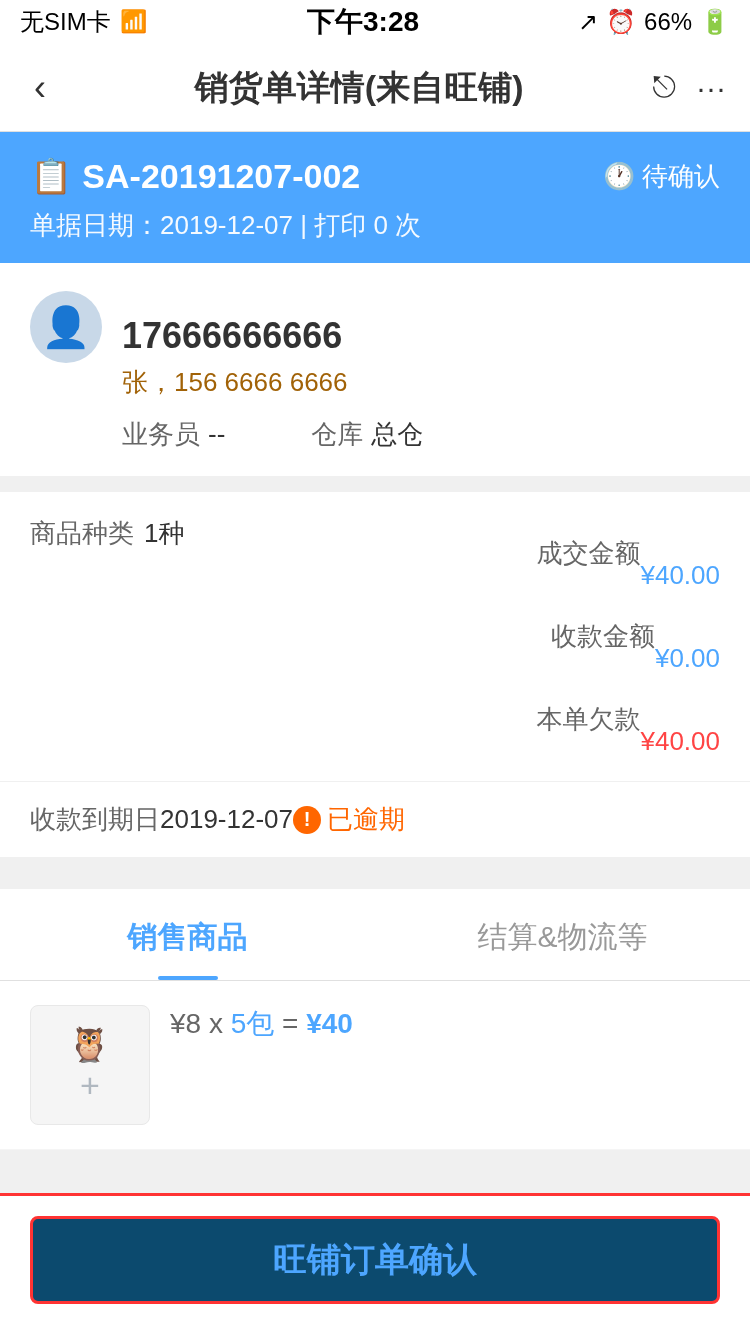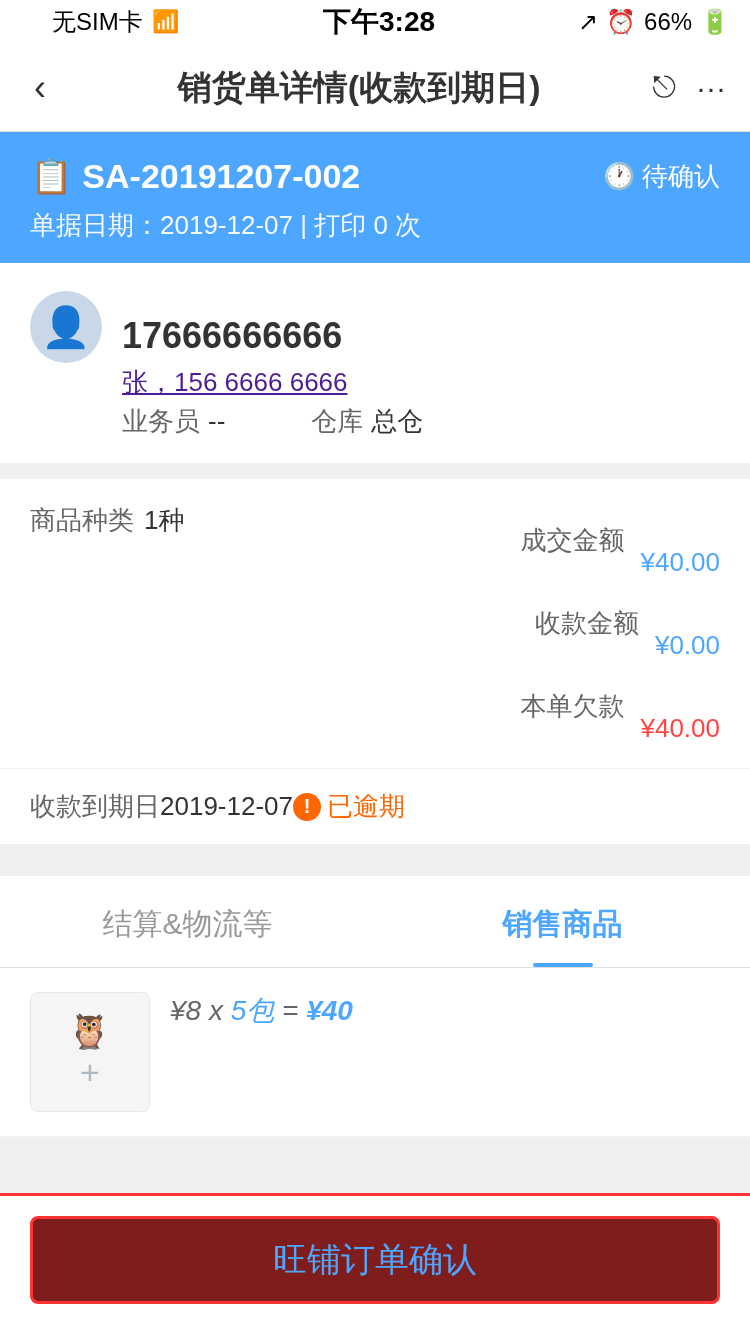--- a/index.html
+++ b/index.html
@@ -17,21 +17,21 @@
     .status-bar {
       background: #fff;
       display: flex;
       justify-content: space-between;
       align-items: center;
       height: 44px;
       padding: 0 20px;
       font-size: 24px;
       font-weight: 500;
     }
-    .status-left { display: flex; align-items: center; gap: 10px; margin-left: 32px; }
+    .status-left { display: flex; align-items: center; gap: 10px; }
     .status-center { font-size: 28px; font-weight: 600; }
     .status-right { display: flex; align-items: center; gap: 8px; font-size: 24px; }
     .wifi-icon, .signal-icon { font-size: 22px; }
 
     
     .nav-bar {
       background: #fff;
       display: flex;
       align-items: center;
       height: 88px;
@@ -120,23 +120,22 @@
     .customer-info { flex: 1; }
     .customer-phone {
       font-size: 36px;
       font-weight: 600;
       color: #333;
       margin-bottom: 8px;
       margin-top: 24px;
     }
     .customer-name {
       font-size: 26px;
-      color: #4c1d95;
-      margin-bottom: 4px;
-      text-decoration: underline;
+      color: #a16207;
+      margin-bottom: 17px;
     }
     .customer-meta {
       display: flex;
       gap: 86px;
       font-size: 26px;
       color: #666;
     }
     .meta-item { display: flex; gap: 8px; align-items: center; }
     .meta-label { color: #666; }
     .meta-value { color: #333; }
@@ -168,21 +167,20 @@
     .summary-right {
       display: flex;
       flex-direction: column;
       align-items: flex-end;
       gap: 8px;
     }
     .amount-row {
       display: flex;
       justify-content: flex-end;
       align-items: center;
-      gap: 16px;
       font-size: 26px;
     }
     .amount-label { color: #666; }
     .amount-value { color: #4DA6FF; font-weight: 500; margin-top: 44px; }
     .amount-value.red { color: #FF4444; }
 
     
     .due-section {
       background: #fff;
       padding: 20px 30px;
@@ -276,21 +274,20 @@
     .product-details { flex: 1; }
     .product-name {
       font-size: 30px;
       color: #333;
       margin-bottom: 16px;
       font-weight: 500;
     }
     .product-price {
       font-size: 28px;
       color: #666;
-      font-style: italic;
     }
     .price-highlight { color: #4DA6FF; font-weight: 600; }
     .price-quantity { color: #4DA6FF; }
 
     
     .bottom-area {
       background: #f0f0f0;
       flex: 1;
       min-height: 200px;
     }
@@ -301,26 +298,26 @@
       bottom: 0;
       left: 0;
       width: 750px;
       background: #fff;
       padding: 20px 30px 30px;
       border-top: 3px solid #FF3333;
     }
     .confirm-button {
       width: 100%;
       height: 88px;
-      background: #7f1d1d;
+      background: #0c4a6e;
       border: 3px solid #FF3333;
       border-radius: 8px;
       font-size: 34px;
       color: #4DA6FF;
-      font-weight: 400;
+      font-weight: 700;
       cursor: pointer;
       display: flex;
       align-items: center;
       justify-content: center;
     }
 
     .content-area {
       padding-bottom: 140px;
     }
   </style>
@@ -338,21 +335,21 @@
     <div class="status-right">
       <span>↗</span>
       <span>⏰</span>
       <span>66%</span>
       <span>🔋</span>
     </div>
   </div>
 
   <div class="nav-bar">
     <span class="nav-back">‹</span>
-    <span class="nav-title">销货单详情(收款到期日)</span>
+    <span class="nav-title">销货单详情(来自旺铺)</span>
     <div class="nav-actions">
       <span class="nav-action-icon">⎋</span>
       <span class="nav-action-icon">···</span>
     </div>
   </div>
 
   <div class="blue-header">
     <div class="blue-header-top">
       <div class="order-id">
         <span>📋</span>
@@ -417,25 +414,25 @@
     <div class="overdue-badge">
       <div class="overdue-icon">!</div>
       <span>已逾期</span>
     </div>
   </div>
 
   <div class="divider"></div>
 
   <div class="tabs-section">
     <div class="tabs-header">
+      <div class="tab-item active">
+        <span>销售商品</span>
+      </div>
       <div class="tab-item">
         <span>结算&amp;物流等</span>
-      </div>
-      <div class="tab-item active">
-        <span>销售商品</span>
       </div>
     </div>
 
     <div class="product-list">
       <div class="product-item">
         <div class="product-thumbnail">
           <div class="product-thumbnail-text">🦉<br>+</div>
         </div>
         <div class="product-details">
           <div class="product-price">

